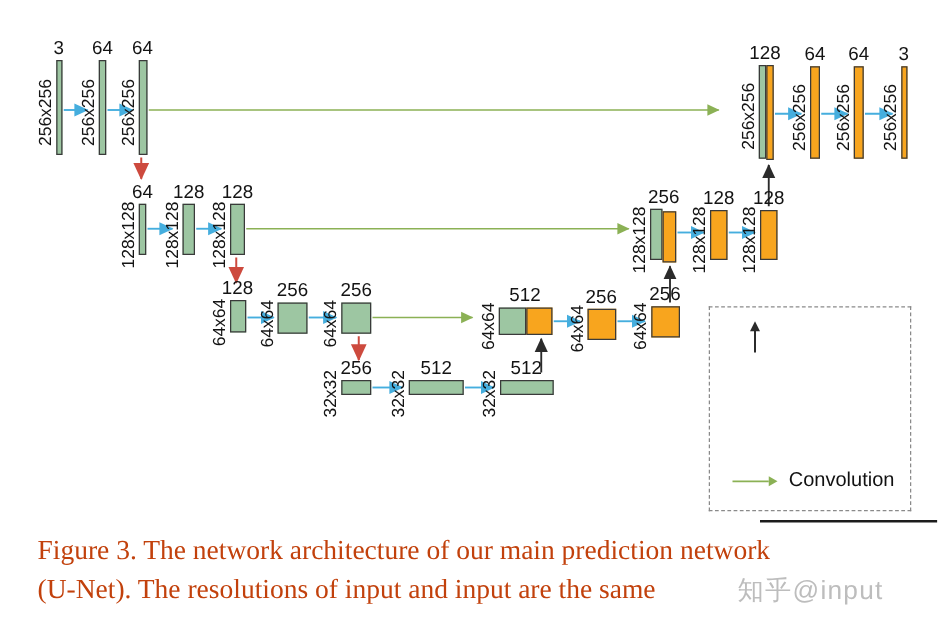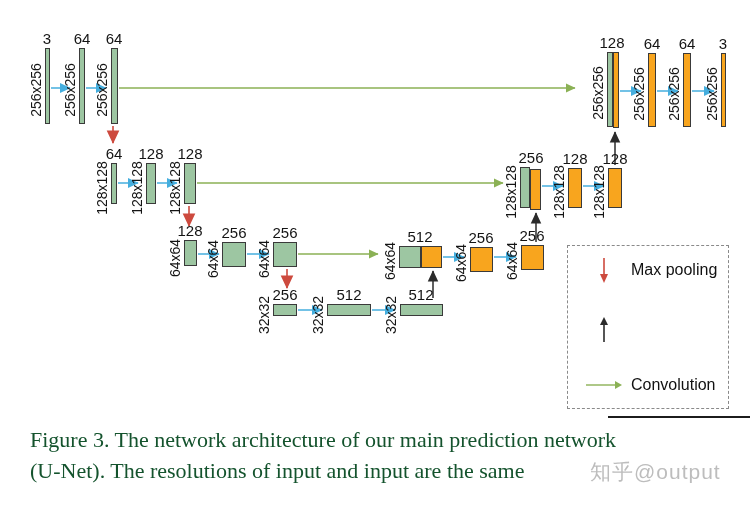--- a/index.html
+++ b/index.html
@@ -13,21 +13,21 @@
       white-space:nowrap;line-height:1;z-index:3;}
   .res{position:absolute;transform:translate(-50%,-50%) rotate(-90deg);font-size:14px;
       color:#141414;white-space:nowrap;line-height:1;z-index:3;}
   .legend{position:absolute;left:567px;top:245px;width:162px;height:164px;box-sizing:border-box;
       border:1px dashed #8a8a8a;background:#fff;display:flex;flex-direction:column;
       justify-content:space-between;padding:10px 4px 14px 8px;z-index:3;}
   .lrow{display:flex;align-items:center;}
   .licon{width:55px;display:flex;justify-content:center;align-items:center;}
   .llab{font-size:16px;color:#111;white-space:nowrap;}
   .caption{position:absolute;left:30px;top:424px;width:714px;z-index:5;
-      font-family:"Liberation Serif",serif;font-size:22px;line-height:31px;color:#14532d;}
+      font-family:"Liberation Serif",serif;font-size:22px;line-height:31px;color:#c2410c;}
   .watermark{position:absolute;left:590px;top:458px;z-index:4;font-size:21px;
       color:#bdbdbd;letter-spacing:1px;white-space:nowrap;}
   .rule{position:absolute;left:608px;top:416px;width:142px;height:2px;background:#1c1c1c;z-index:2;}
 </style>
 </head>
 <body>
 
 <div class="canvas">
 
   <svg class="arrows" width="750" height="505">
@@ -158,29 +158,20 @@
   <div class="res" style="left:599px;top:192px">128x128</div>
   <div class="res" style="left:598px;top:93px">256x256</div>
   <div class="res" style="left:639px;top:94px">256x256</div>
   <div class="res" style="left:674px;top:94px">256x256</div>
   <div class="res" style="left:712px;top:94px">256x256</div>
 
   <div class="legend">
     <div class="lrow">
       <span class="licon">
         <svg width="14" height="28">
-            <line x1="7" y1="2" x2="7" y2="19" stroke="#cd4a3e" stroke-width="1.6"></line>
-            <polygon points="3,18 11,18 7,27" fill="#cd4a3e"></polygon>
-          </svg>
-      </span>
-      <span class="llab">Max pooling</span>
-    </div>
-    <div class="lrow">
-      <span class="licon">
-        <svg width="14" height="28">
             <line x1="7" y1="26" x2="7" y2="8" stroke="#2b2b2b" stroke-width="1.6"></line>
             <polygon points="3,9 11,9 7,1" fill="#2b2b2b"></polygon>
           </svg>
       </span>
     </div>
     <div class="lrow">
       <span class="licon">
         <svg width="40" height="12">
             <line x1="2" y1="6" x2="31" y2="6" stroke="#8bb155" stroke-width="1.4"></line>
             <polygon points="31,2 38,6 31,10" fill="#8bb155"></polygon>
@@ -190,15 +181,15 @@
     </div>
   </div>
 
   <div class="rule"></div>
 
   <div class="caption">
     <div>Figure 3. The network architecture of our main prediction network</div>
     <div>(U-Net).  The resolutions of input and input are the same</div>
   </div>
 
-  <div class="watermark">知乎@output</div>
+  <div class="watermark">知乎@input</div>
 
 </div>
 
 </body></html>

